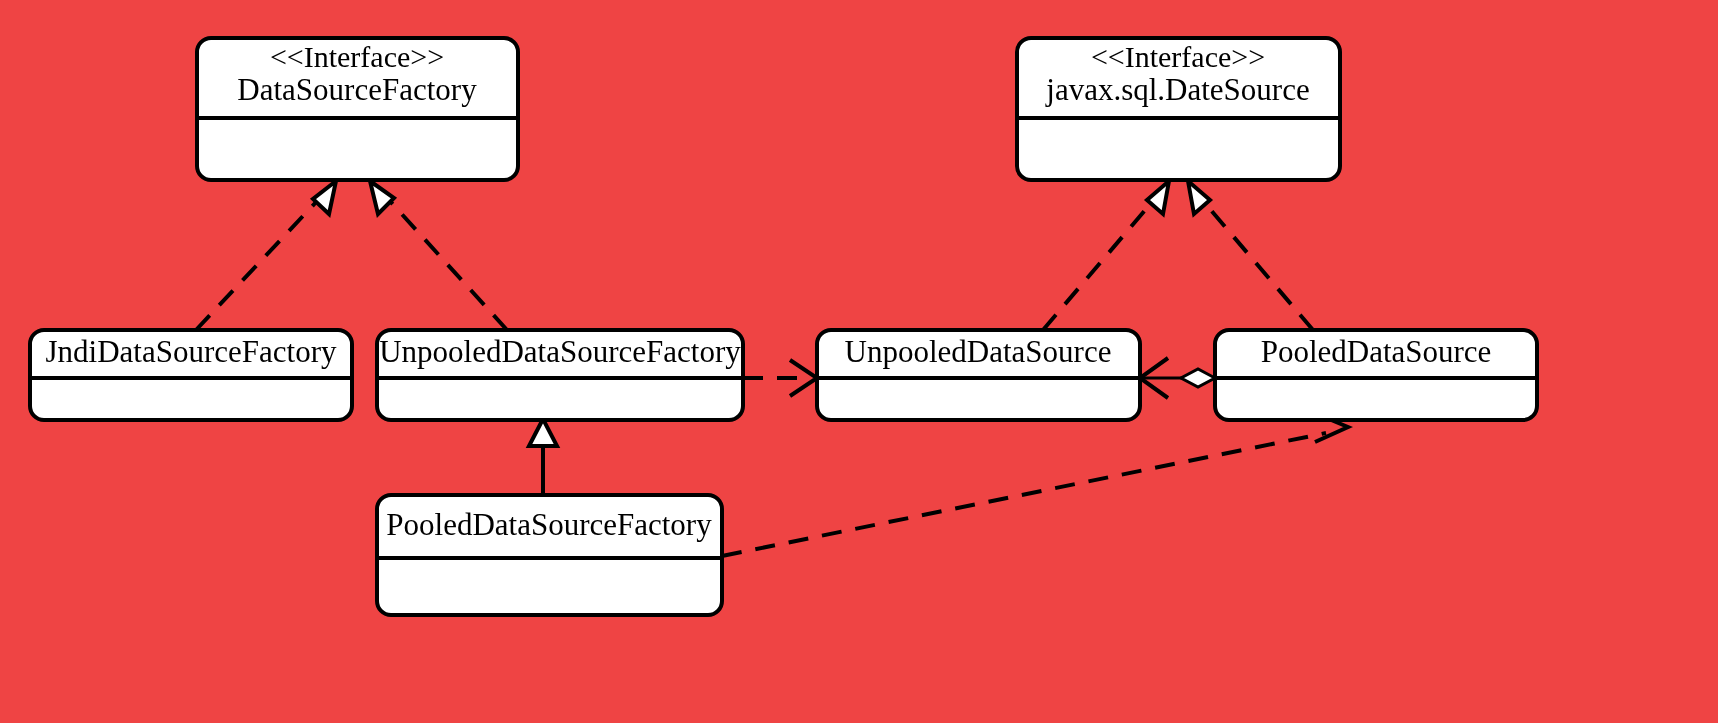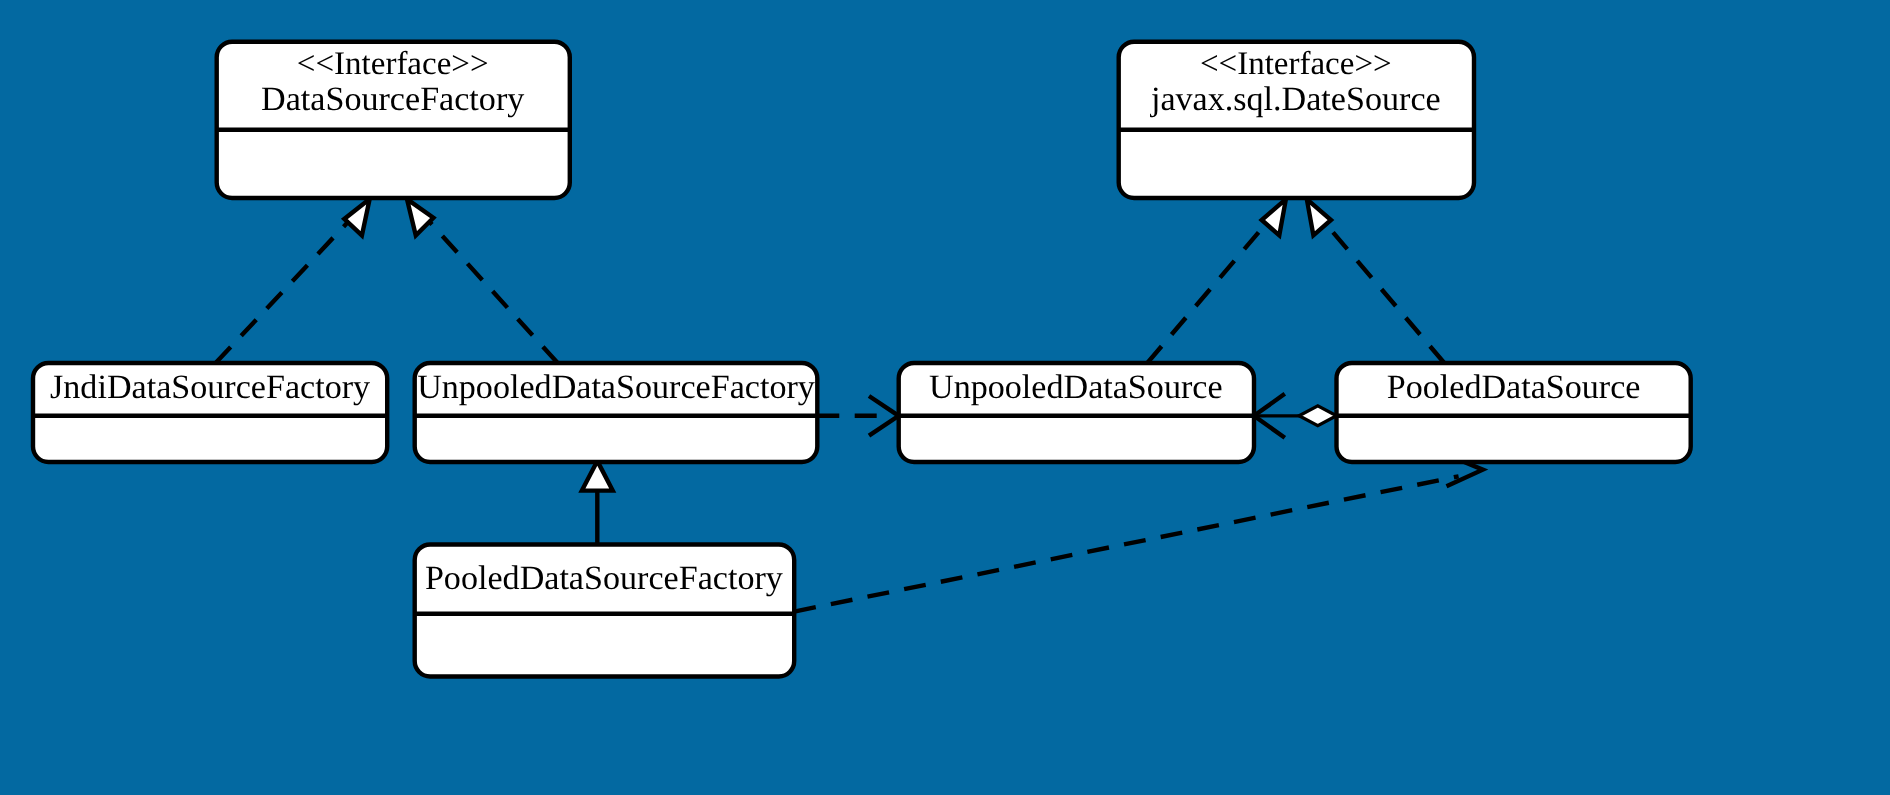--- a/index.html
+++ b/index.html
@@ -7,21 +7,21 @@
     padding: 0;
     background: #ffffff;
   }
   body {
     font-family: "Liberation Serif", "DejaVu Serif", serif;
   }
   #diagram-root {
     position: relative;
     width: 1718px;
     height: 723px;
-    background: #0369a1;
+    background: #ef4444;
     overflow: hidden;
   }
   #uml-svg {
     position: absolute;
     left: 0;
     top: 0;
     width: 1718px;
     height: 723px;
   }
   .uml-box-rect {

